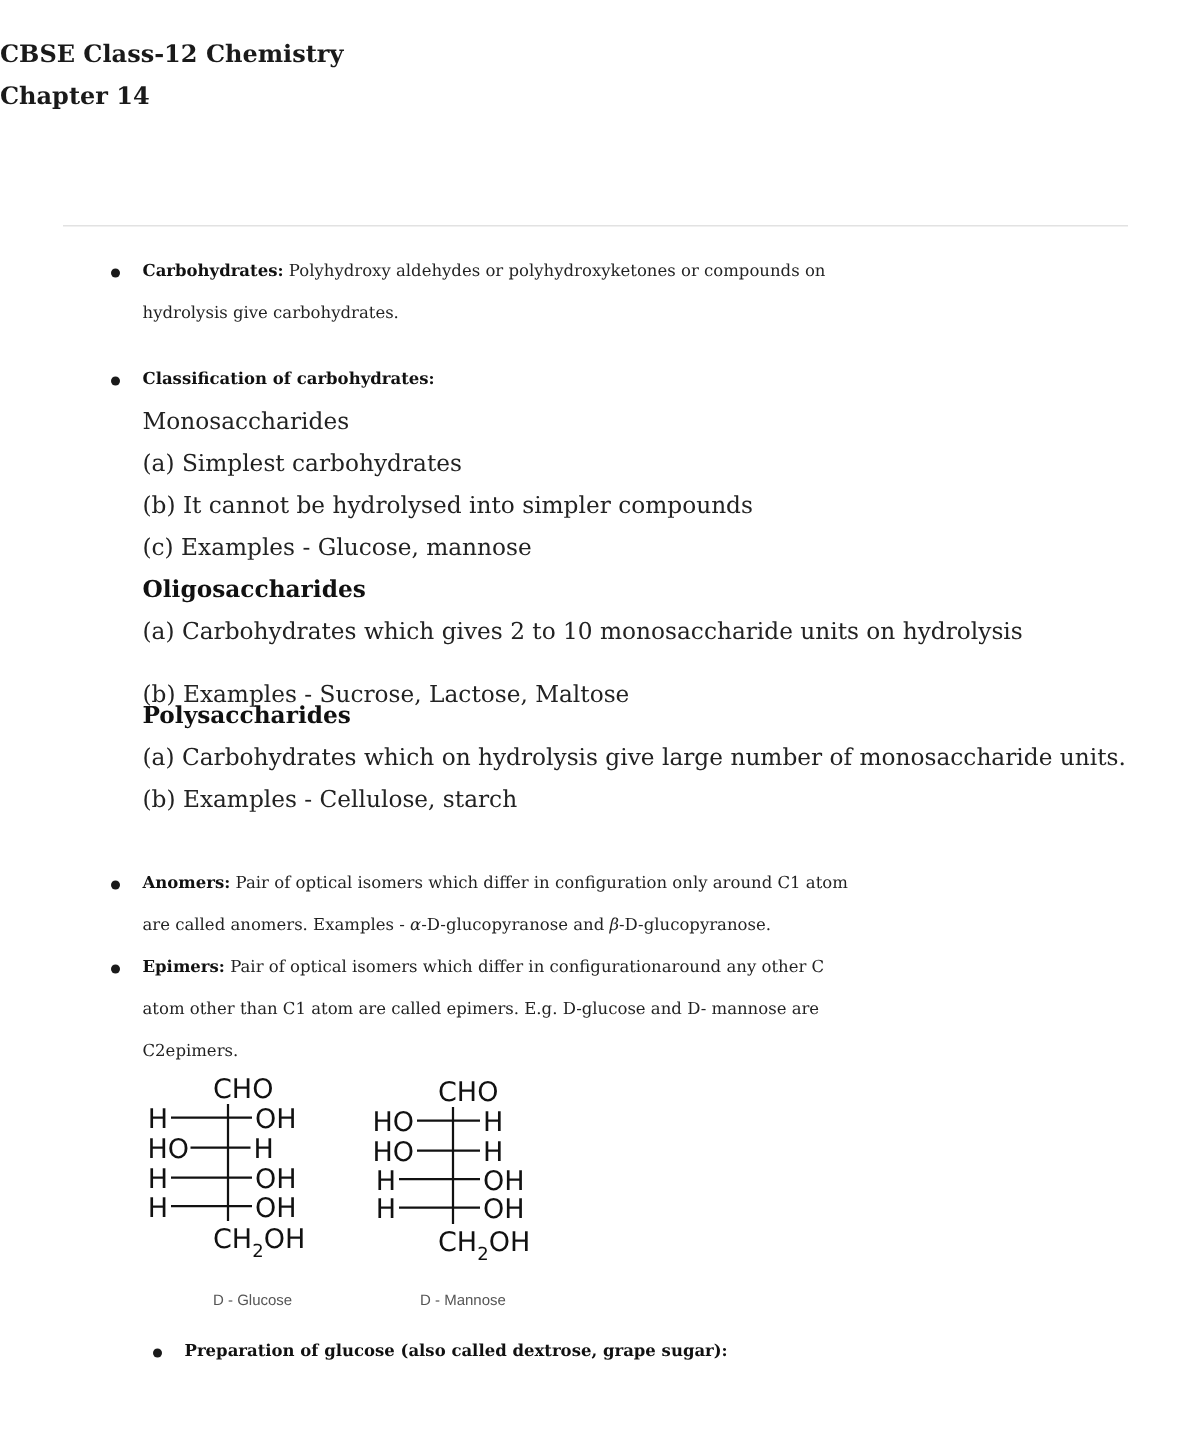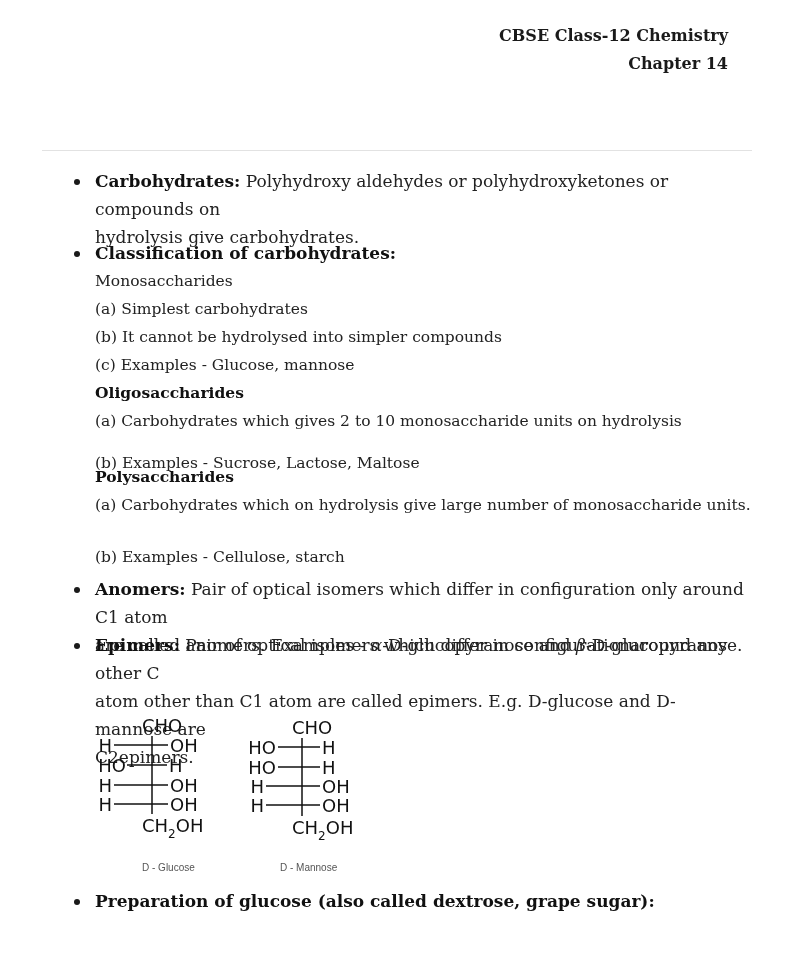--- a/index.html
+++ b/index.html
@@ -1,25 +1,25 @@
 <!DOCTYPE html>
 <html><head>
   <meta charset="utf-8">
   <style>
     html, body { margin: 0; padding: 0; background: #ffffff; }
     body {
       width: 793px; height: 956px; overflow: hidden; position: relative;
       font-family: "DejaVu Serif", "Liberation Serif", serif;
       color: #222222;
     }
-    .header { position: absolute; left: 0; top: 22px; width: 684px; text-align: right; padding-left: 44px; }
+    .header { position: absolute; left: 0; top: 22px; width: 684px; text-align: left; }
     .header div { font-weight: bold; font-size: 16px; line-height: 28px; color: #1a1a1a; }
     .divider { position: absolute; left: 42px; top: 150px; width: 710px; height: 1px; background: #e2e2e2; border: none; margin: 0; }
     .content { position: absolute; left: 0; top: 0; width: 793px; }
-    .bullet { position: absolute; left: 95px; width: 650px; font-size: 17px; line-height: 28px; }
+    .bullet { position: absolute; left: 95px; width: 650px; font-size: 11px; line-height: 28px; }
     .bullet::before {
       content: ""; position: absolute; left: -21px; top: 12px;
       width: 6px; height: 6px; border-radius: 50%; background: #1a1a1a;
     }
     .line { position: absolute; left: 95px; font-size: 15.5px; line-height: 28px; white-space: nowrap; }
     b { font-weight: bold; color: #111; }
     .greek { font-style: italic; font-family: "DejaVu Serif", serif; }
     .structs { position: absolute; left: 90px; top: 712px; width: 290px; height: 168px; }
     .struct { position: absolute; top: 0; width: 140px; height: 168px; }
     .struct svg { position: absolute; left: 0; top: 0; }
@@ -47,21 +47,21 @@
   </div>
   <div class="line" style="top:267px;">Monosaccharides</div>
   <div class="line" style="top:295px;">(a) Simplest carbohydrates</div>
   <div class="line" style="top:323px;">(b) It cannot be hydrolysed into simpler compounds</div>
   <div class="line" style="top:351px;">(c) Examples - Glucose, mannose</div>
   <div class="line" style="top:379px;"><b>Oligosaccharides</b></div>
   <div class="line" style="top:407px;">(a) Carbohydrates which gives 2 to 10 monosaccharide units on hydrolysis</div>
   <div class="line" style="top:449px;">(b) Examples - Sucrose, Lactose, Maltose</div>
   <div class="line" style="top:463px;"><b>Polysaccharides</b></div>
   <div class="line" style="top:491px;">(a) Carbohydrates which on hydrolysis give large number of monosaccharide units.</div>
-  <div class="line" style="top:519px;margin-top:24px;">(b) Examples - Cellulose, starch</div>
+  <div class="line" style="top:519px;">(b) Examples - Cellulose, starch</div>
 
   <div class="bullet" style="top:575px;">
     <b>Anomers:</b><span> Pair of optical isomers which differ in configuration only around C1 atom</span><br>
     <span>are called anomers. Examples - </span><span class="greek">α</span><span>-D-glucopyranose and </span><span class="greek">β</span><span>-D-glucopyranose.</span>
   </div>
 
   <div class="bullet" style="top:631px;">
     <b>Epimers:</b><span> Pair of optical isomers which differ in configurationaround any other C</span><br>
     <span>atom other than C1 atom are called epimers. E.g. D-glucose and D- mannose are</span><br>
     <span>C2epimers.</span>
@@ -108,16 +108,16 @@
           <text x="24" y="100" text-anchor="end">H</text>
           <line x1="26" y1="93" x2="80" y2="93" stroke="#111" stroke-width="1.5"></line>
           <text x="82" y="100">OH</text>
           <text x="52" y="122"><tspan>CH</tspan><tspan font-size="12" dy="6">2</tspan><tspan dy="-6">OH</tspan></text>
         </g>
       </svg>
       <div class="cap" style="left:40px;">D - Mannose</div>
     </div>
   </div>
 
-  <div class="bullet" style="top:887px;">
+  <div class="bullet" style="top:887px;margin-left:28px;">
     <b>Preparation of glucose (also called dextrose, grape sugar):</b>
   </div>
 </div>
 
 </body></html>

